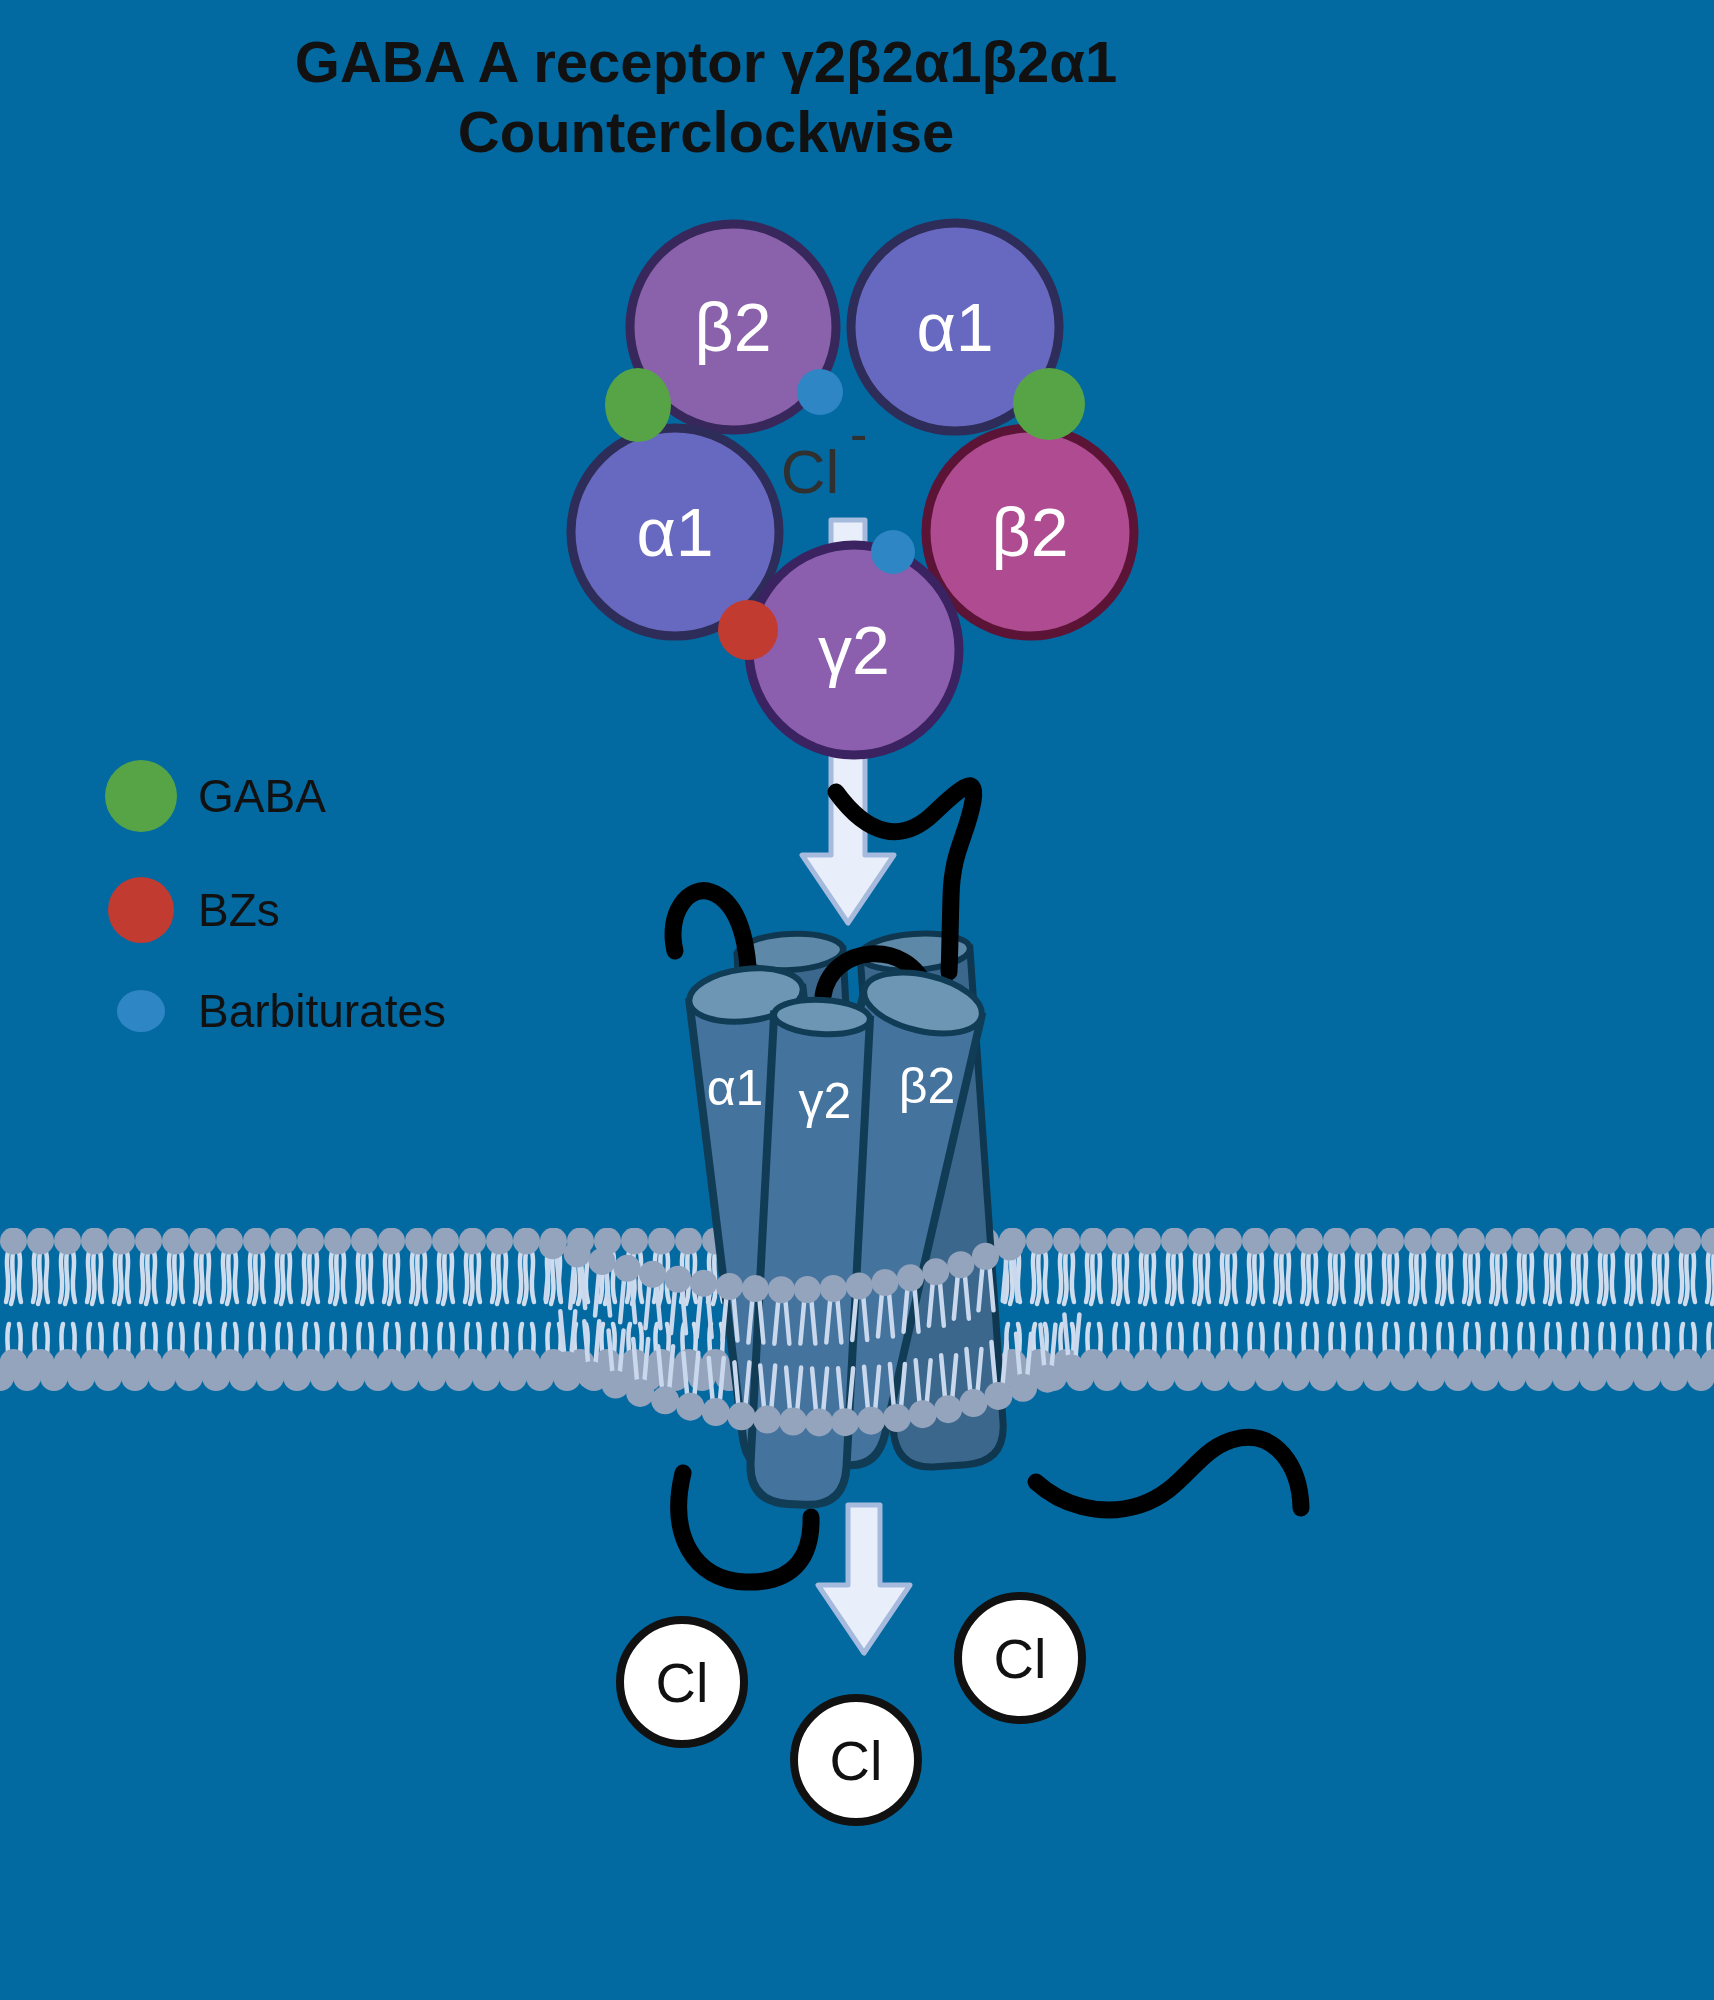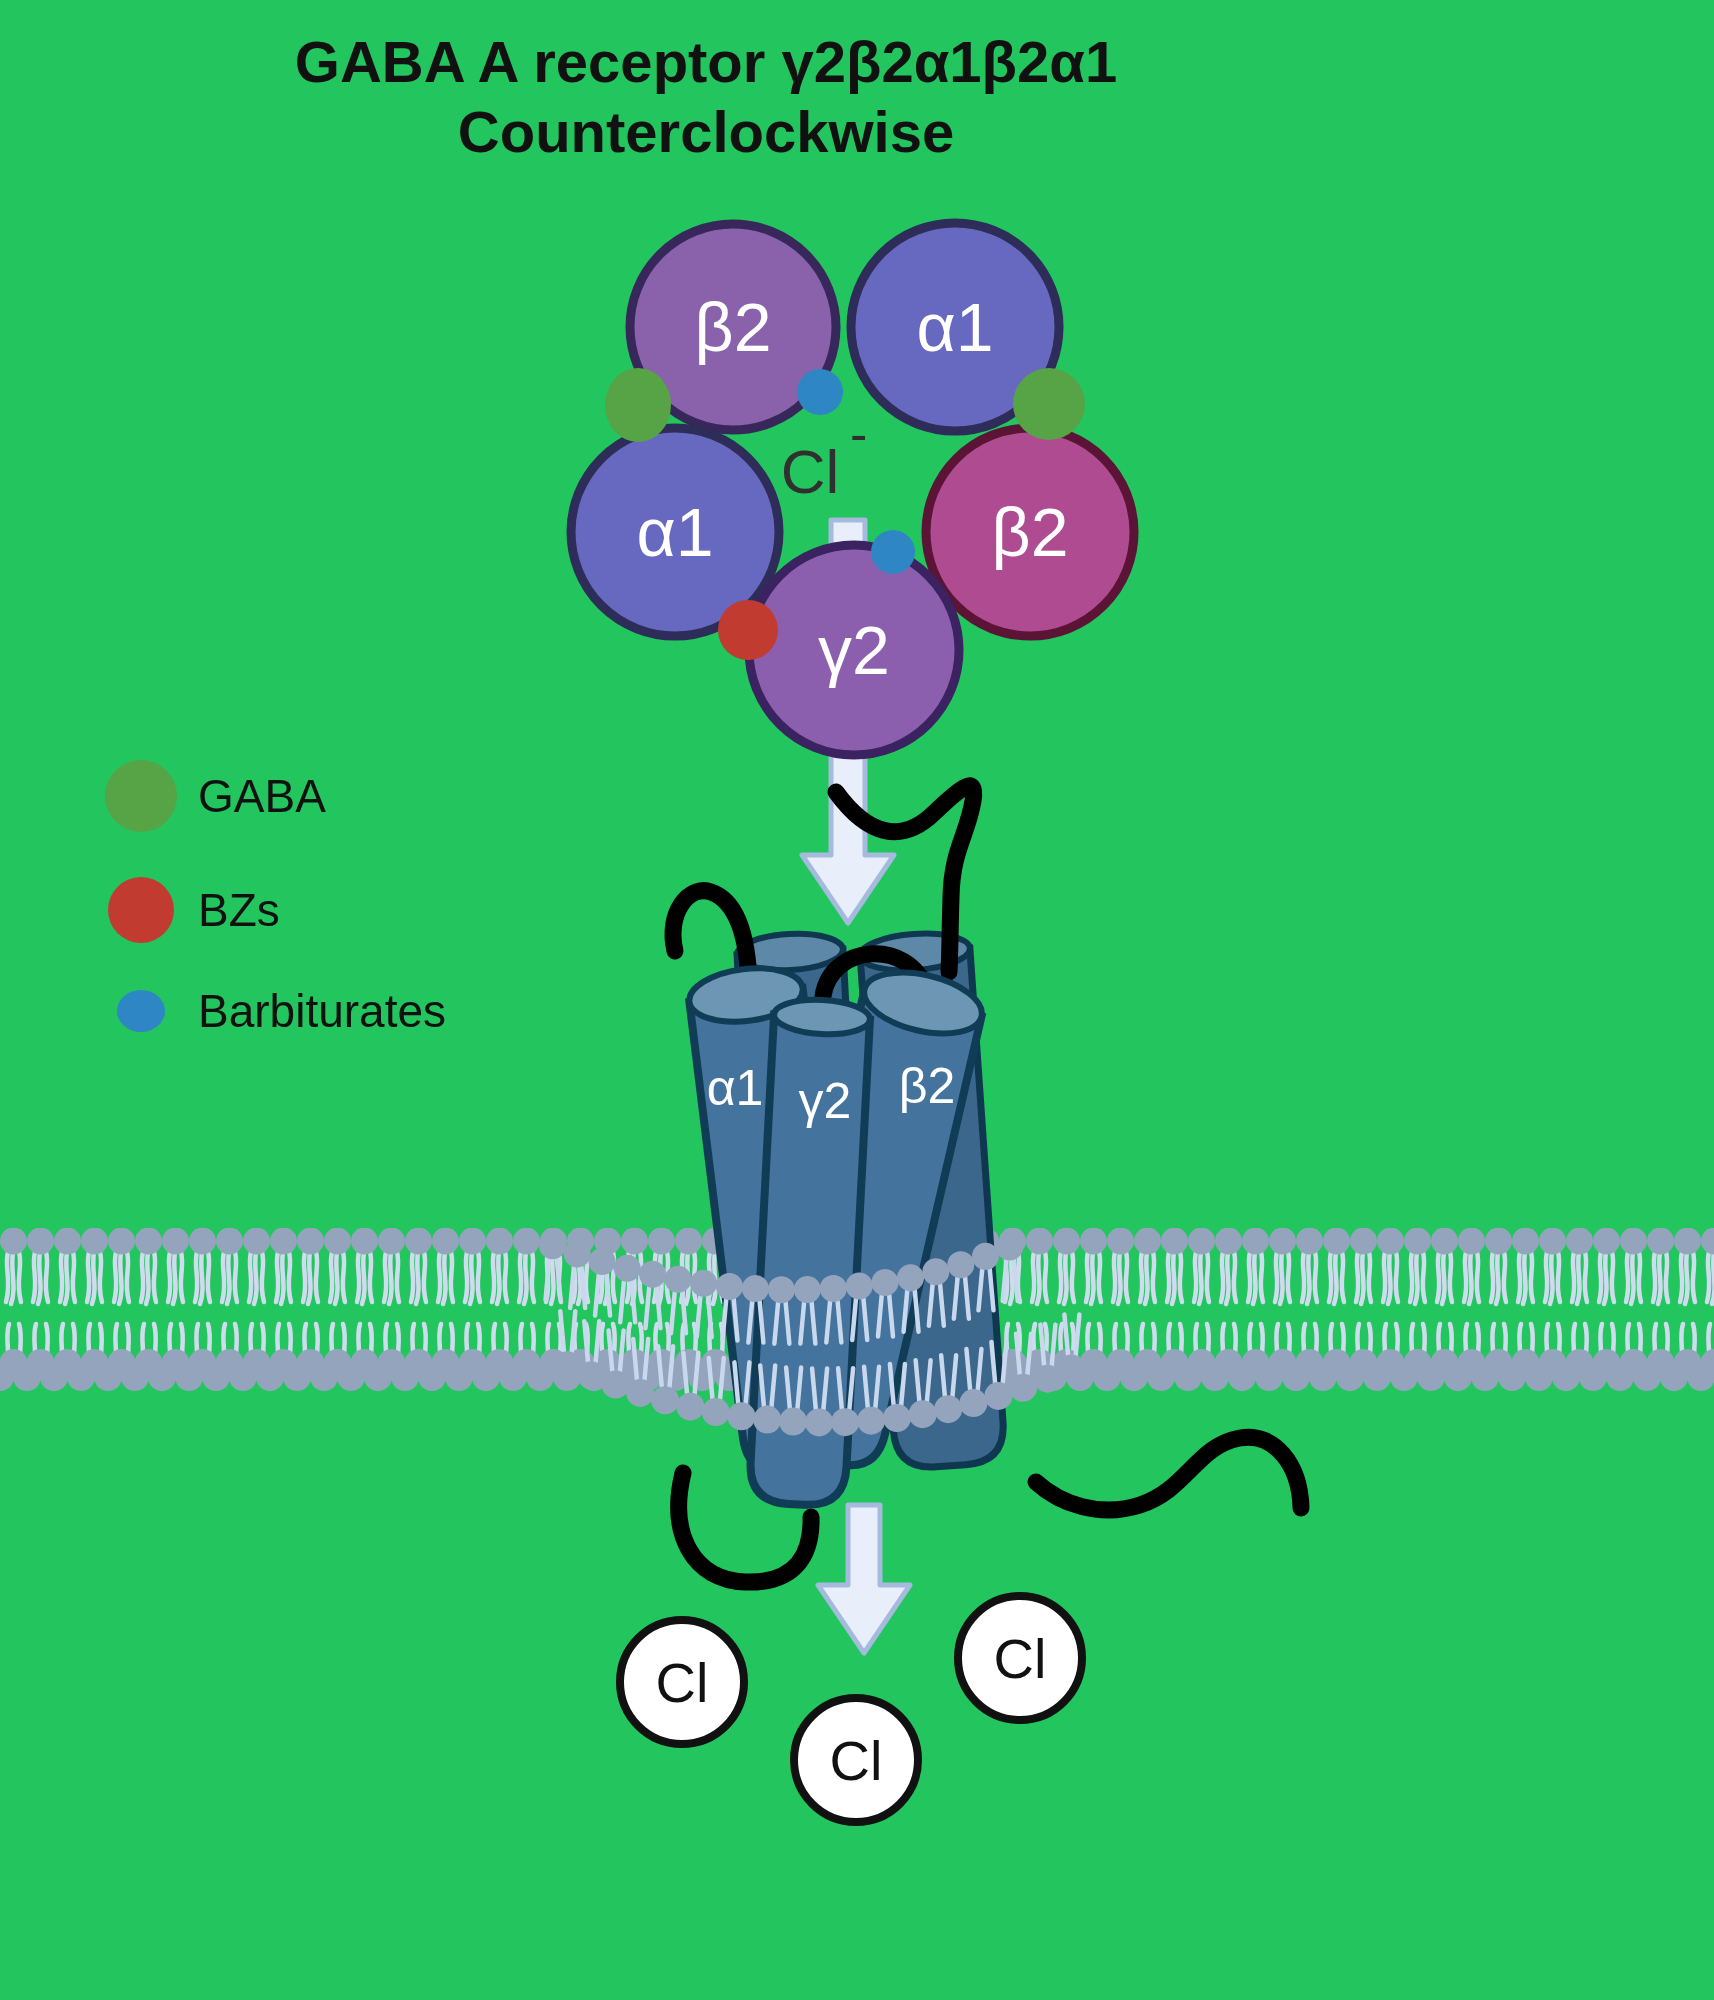--- a/index.html
+++ b/index.html
@@ -1,16 +1,16 @@
 <!DOCTYPE html>
 <html><head>
 <meta charset="utf-8">
 <style>
   html,body{margin:0;padding:0;background:#fff;}
-  #stage{position:relative;width:1714px;height:2000px;background:#22c55e;overflow:hidden;
+  #stage{position:relative;width:1714px;height:2000px;background:#0369a1;overflow:hidden;
          font-family:"Liberation Sans", sans-serif;}
   svg text{font-family:"Liberation Sans", sans-serif;}
   .title-line{font-size:58px;font-weight:700;fill:#111;}
   .ring-label{font-size:68px;font-weight:500;fill:#ffffff;}
   .cl-center{font-size:62px;font-weight:400;fill:#303030;}
   .cl-sup{font-size:52px;font-weight:400;fill:#303030;}
   .legend-label{font-size:46px;fill:#111;}
   .cyl-label{font-size:50px;font-weight:500;fill:#ffffff;}
   .ion-label{font-size:56px;fill:#111;}
   .squiggle{fill:none;stroke:#000;stroke-width:17;stroke-linecap:round;}

